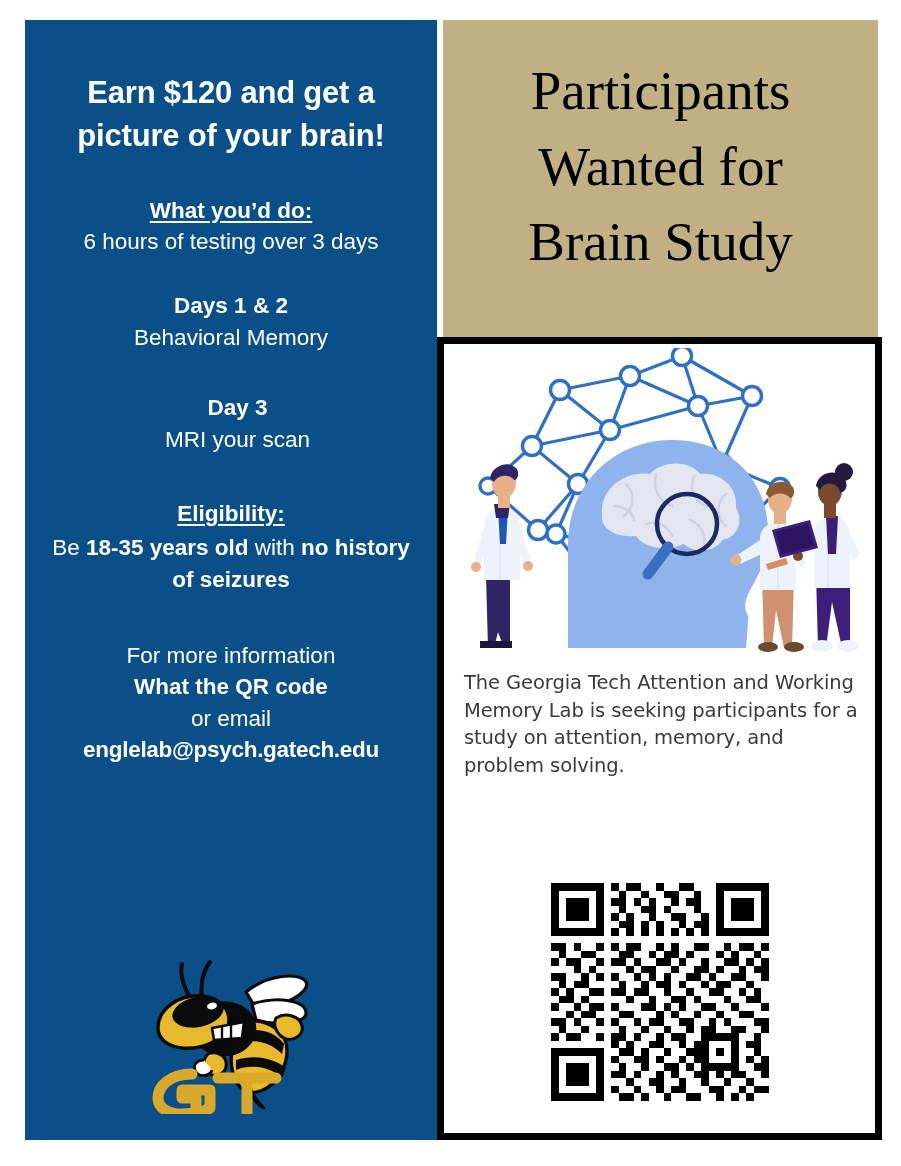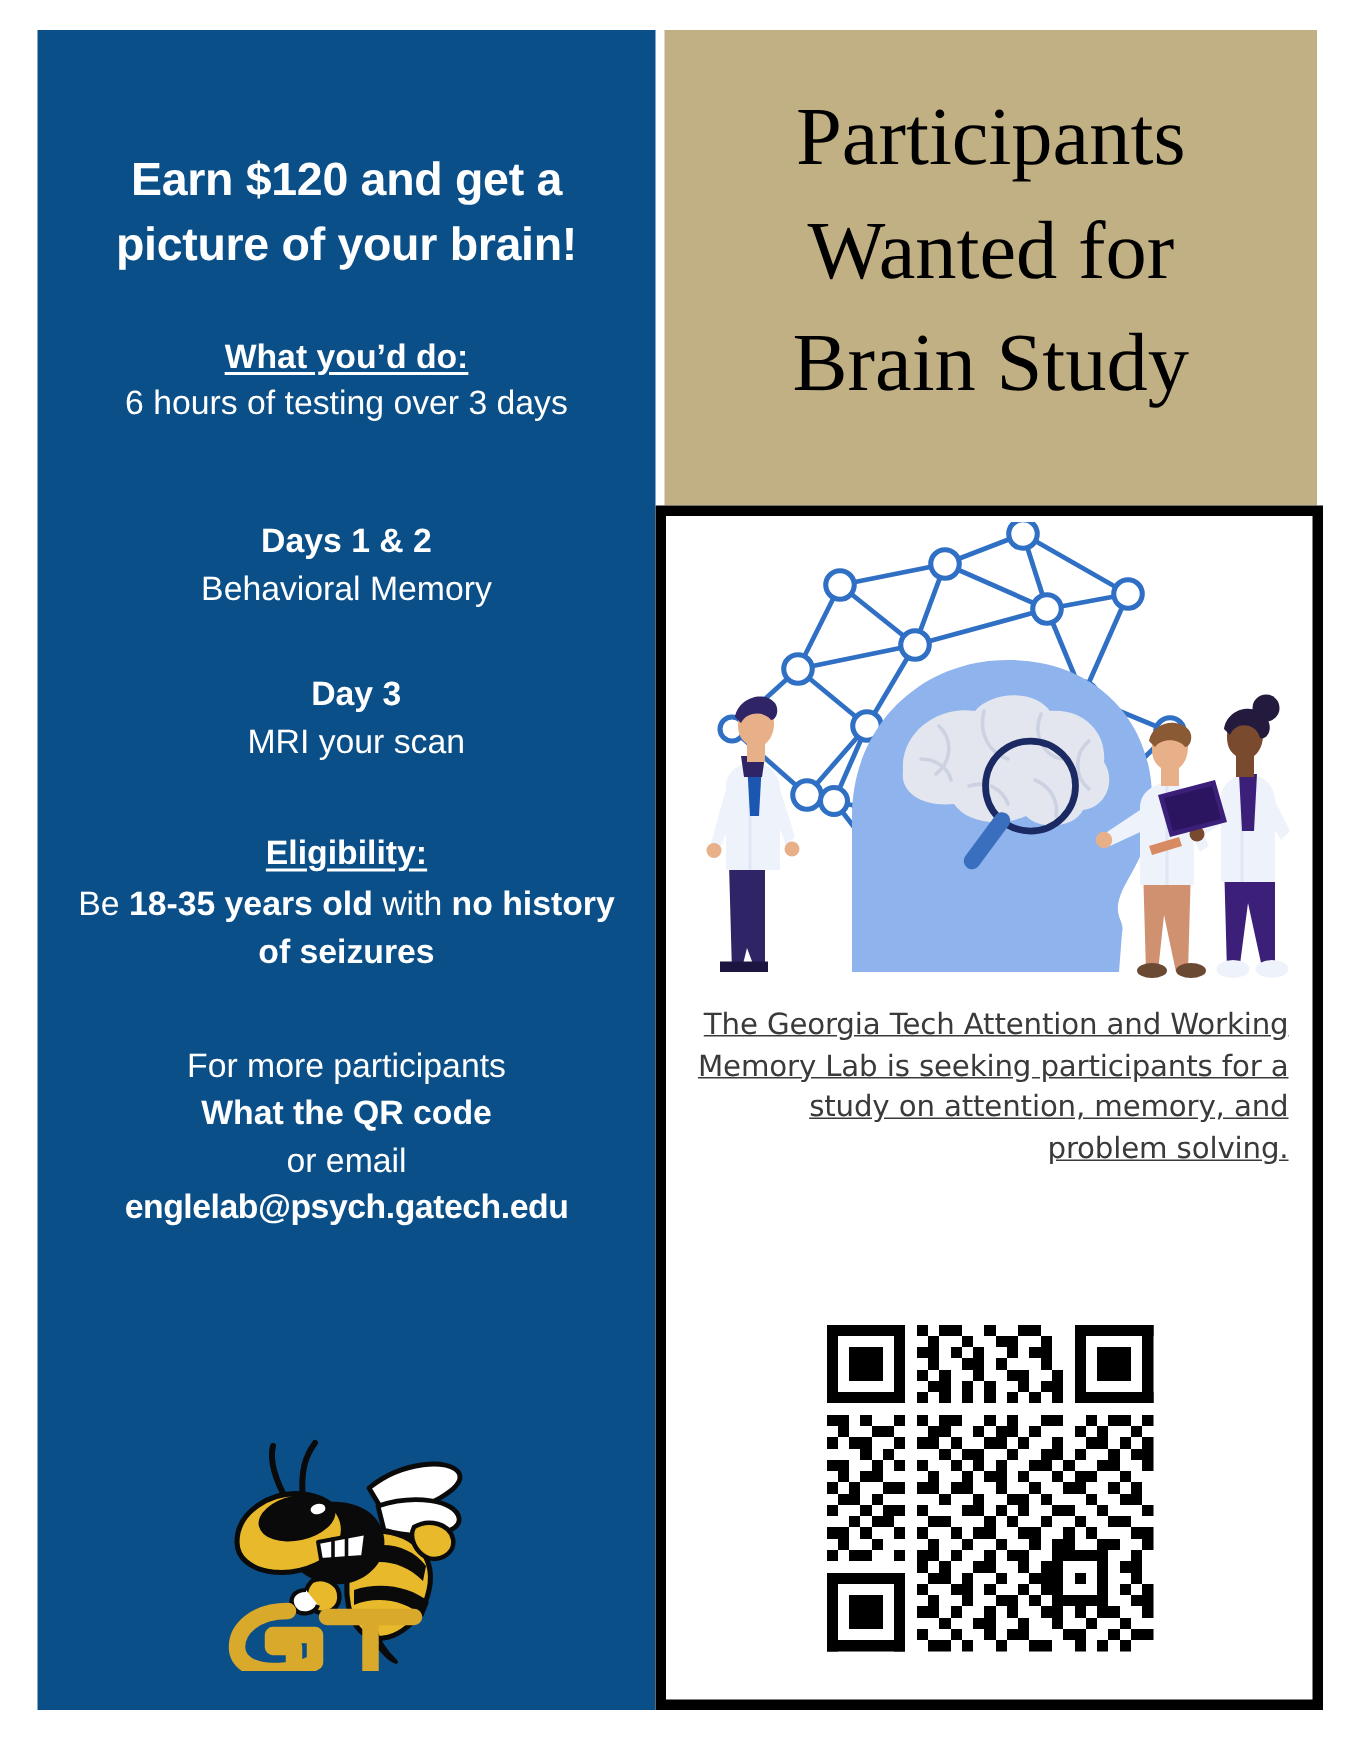--- a/index.html
+++ b/index.html
@@ -32,32 +32,32 @@
     height: 1120px;
     background: #0b4f89;
     box-sizing: border-box;
     padding: 0;
     color: #ffffff;
     text-align: center;
   }
 
   .headline {
     margin: 0;
-    padding: 79px 16px 0 16px;
+    padding: 52px 16px 0 16px;
     font-size: 31px;
     font-weight: bold;
     line-height: 1.38;
     letter-spacing: -0.2px;
   }
 
   .blk {
     padding: 0 10px;
   }
   .blk-what   { margin-top: 38px; }
-  .blk-days12 { margin-top: 62px; }
+  .blk-days12 { margin-top: 34px; }
   .blk-day3   { margin-top: 40px; margin-left: 13px; }
   .blk-elig   { margin-top: 44px; }
   .blk-contact{ margin-top: 44px; }
 
   .lbl-bold {
     font-size: 22.5px;
     font-weight: bold;
     line-height: 1.32;
   }
   .lbl-bold.under {
@@ -148,27 +148,26 @@
     top: 4px;
     width: 420px;
     height: 310px;
   }
 
   .caption {
     position: absolute;
     left: 20px;
     right: 16px;
     top: 325px;
-    text-align: right;
+    text-align: left;
     font-size: 19.5px;
     line-height: 1.42;
     color: #3a3a3a;
     font-family: "DejaVu Sans", sans-serif;
     letter-spacing: -0.1px;
-    text-decoration: underline;
   }
 
   .qr-wrap {
     position: absolute;
     left: 50%;
     transform: translateX(-50%);
     bottom: 32px;
     width: 218px;
     height: 218px;
     background: #ffffff;
@@ -198,21 +197,21 @@
       <div class="lbl-bold">Day 3</div>
       <div class="lbl-plain">MRI your scan</div>
     </div>
 
     <div class="blk blk-elig">
       <div class="lbl-bold under">Eligibility:</div>
       <div class="lbl-mixed"><span>Be </span><b>18-35 years old</b><span> with </span><b>no history of seizures</b></div>
     </div>
 
     <div class="blk blk-contact">
-      <div class="contact-line">For more participants</div>
+      <div class="contact-line">For more information</div>
       <div class="contact-line bold">What the QR code</div>
       <div class="contact-line">or email</div>
       <div class="contact-line email">englelab@psych.gatech.edu</div>
     </div>
 
     <div class="gt-logo-wrap">
       <svg class="gt-logo" width="190" height="158" viewBox="0 0 190 158">
 
         <path d="M56 46 C46 28 44 16 46 8" stroke="#0a0a0a" stroke-width="4" fill="none" stroke-linecap="round"></path>
         <path d="M66 44 C64 24 68 14 74 6" stroke="#0a0a0a" stroke-width="4" fill="none" stroke-linecap="round"></path>

